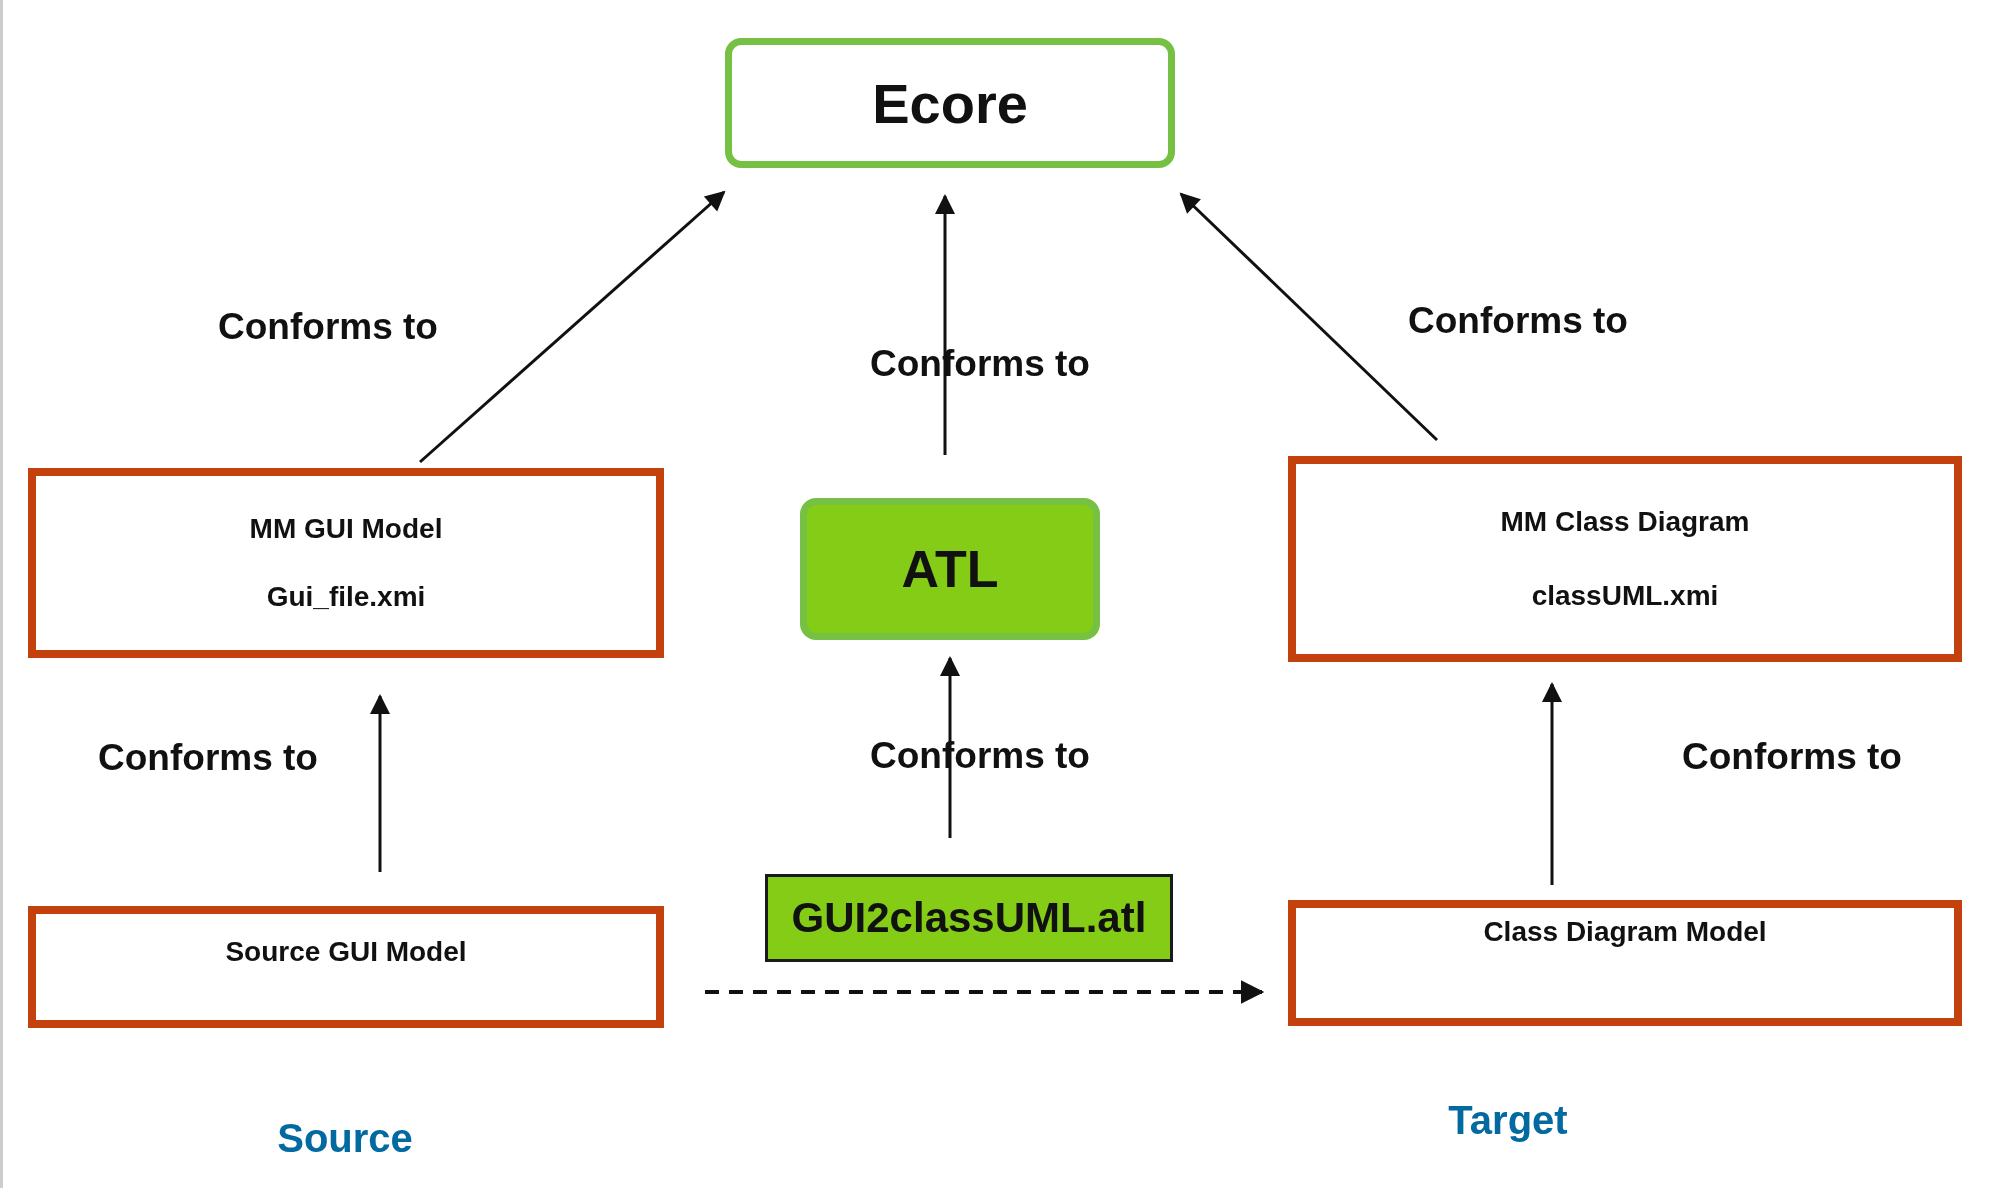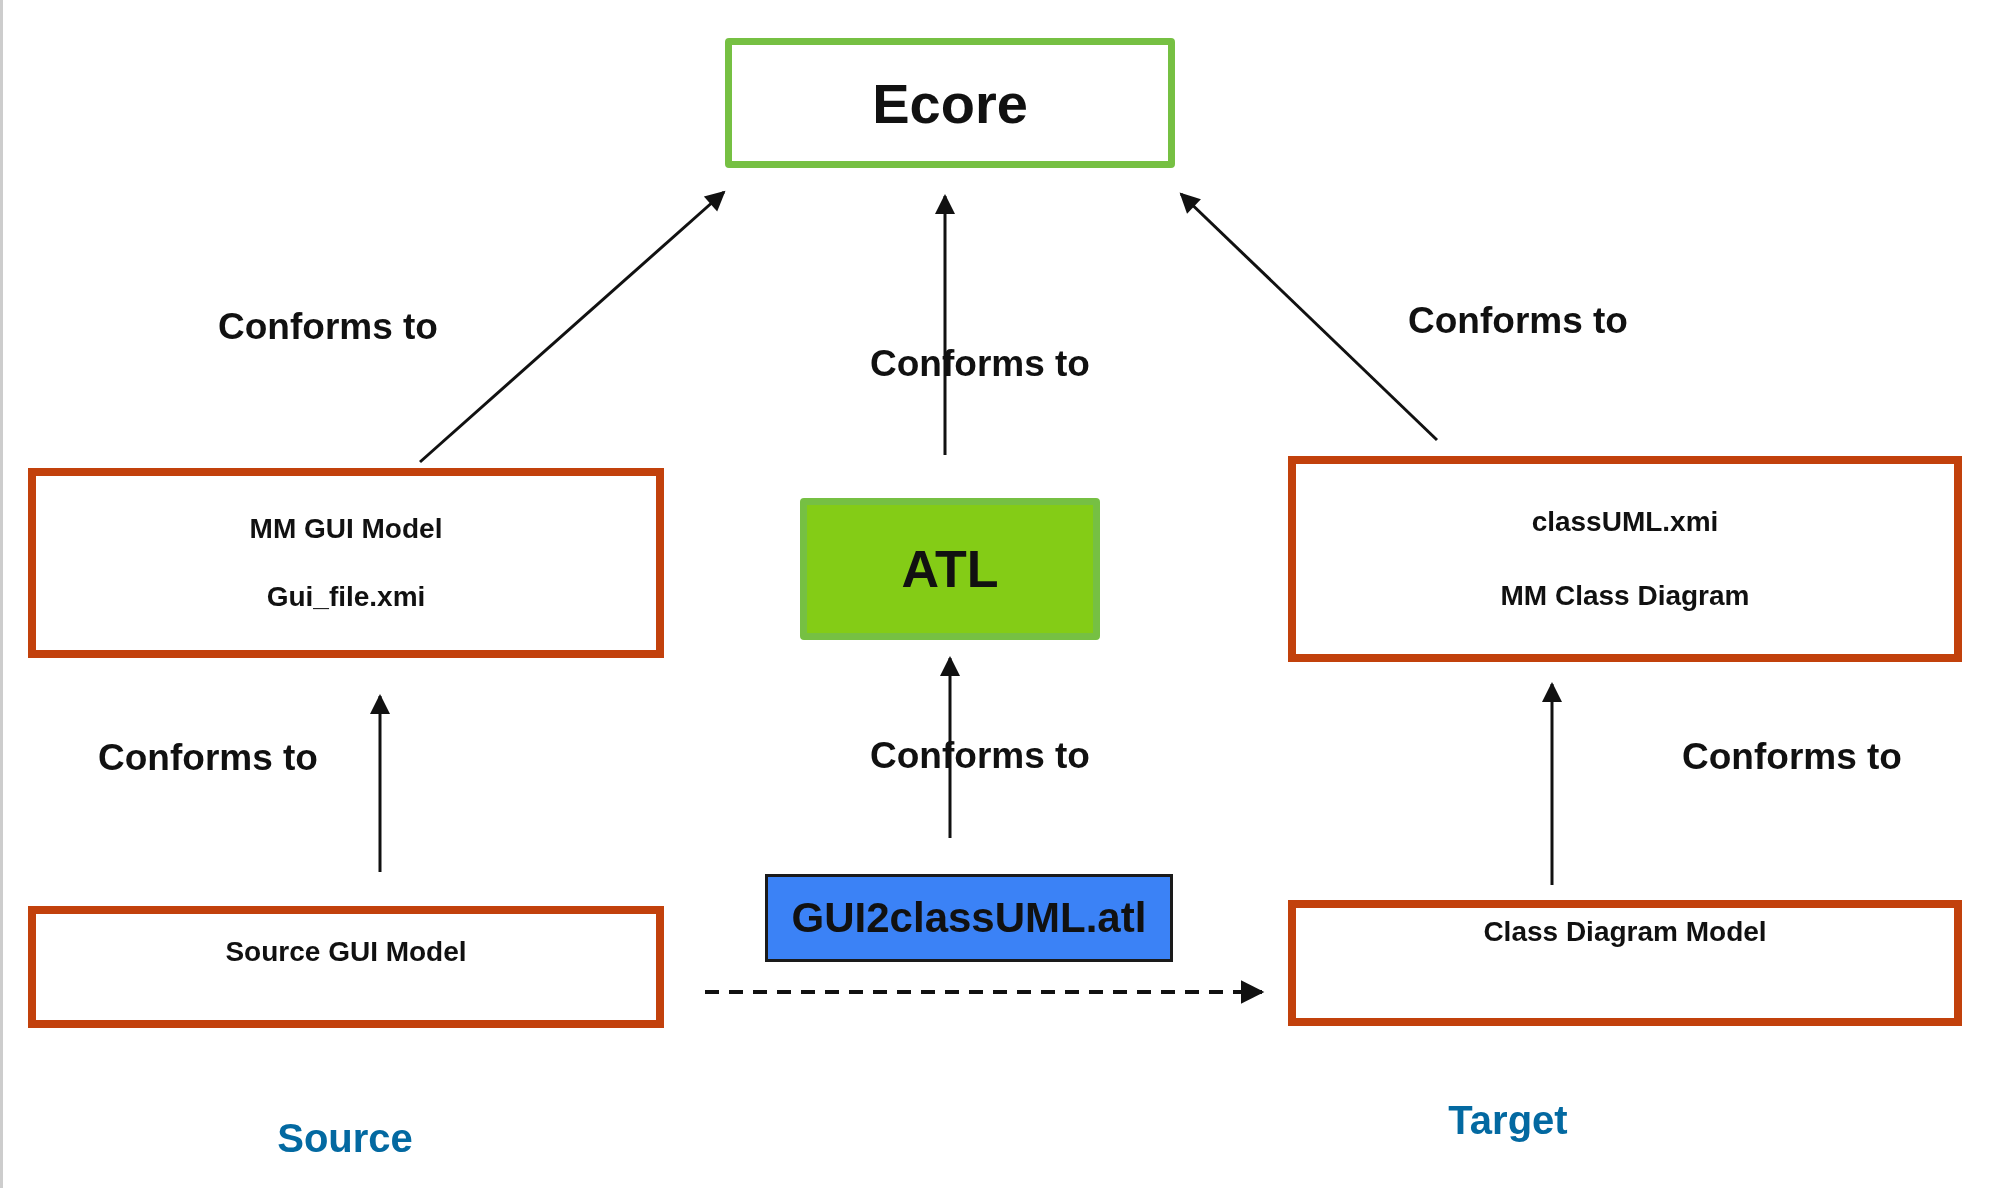--- a/index.html
+++ b/index.html
@@ -33,35 +33,35 @@
     align-items: center;
     justify-content: center;
     text-align: center;
     color: #111111;
     font-weight: bold;
     box-sizing: border-box;
     background: #ffffff;
   }
   .node.rounded-green {
     border: 7px solid #76c043;
-    border-radius: 4px;
+    border-radius: 16px;
   }
   .node.ecore {
     left: 725px; top: 38px; width: 450px; height: 130px;
     font-size: 56px;
   }
   .node.atl {
     left: 800px; top: 498px; width: 300px; height: 142px;
     font-size: 52px;
     background: #84cc16;
   }
   .node.atl-file {
     left: 765px; top: 874px; width: 408px; height: 88px;
     font-size: 42px;
-    background: #3b82f6;
+    background: #84cc16;
     border: 3px solid #1a1a1a;
   }
   .node.slate {
     border: 8px solid #c2410c;
     font-size: 28px;
   }
   .node.mm-gui   { left: 28px;   top: 468px; width: 636px; height: 190px; }
   .node.src-gui  { left: 28px;   top: 906px; width: 636px; height: 122px; align-items: flex-start; padding-top: 22px; text-align: right; }
   .node.mm-class { left: 1288px; top: 456px; width: 674px; height: 206px; }
   .node.cls-mod  { left: 1288px; top: 900px; width: 674px; height: 126px; align-items: flex-start; padding-top: 8px; }
@@ -134,22 +134,22 @@
   <div class="node slate mm-gui two-line">
     <span>MM GUI Model</span>
     <span>Gui_file.xmi</span>
   </div>
 
   <div class="node slate src-gui">
     <span>Source GUI Model</span>
   </div>
 
   <div class="node slate mm-class two-line">
+    <span>MM Class Diagram</span>
     <span>classUML.xmi</span>
-    <span>MM Class Diagram</span>
   </div>
 
   <div class="node slate cls-mod">
     <span>Class Diagram Model</span>
   </div>
 
   <div class="edge-label lbl-ct-tl">Conforms to</div>
   <div class="edge-label lbl-ct-tc">Conforms to</div>
   <div class="edge-label lbl-ct-tr">Conforms to</div>
   <div class="edge-label lbl-ct-ml">Conforms to</div>

